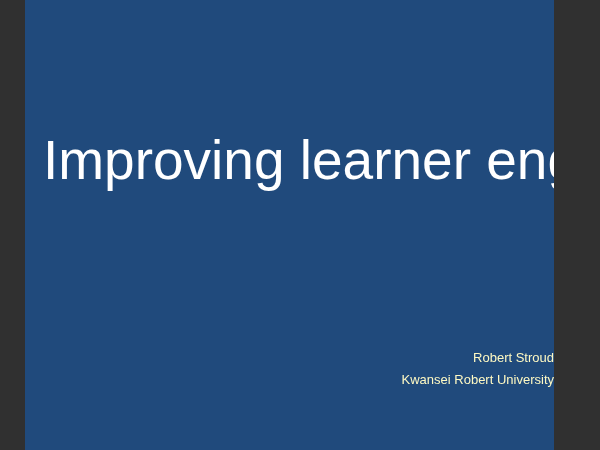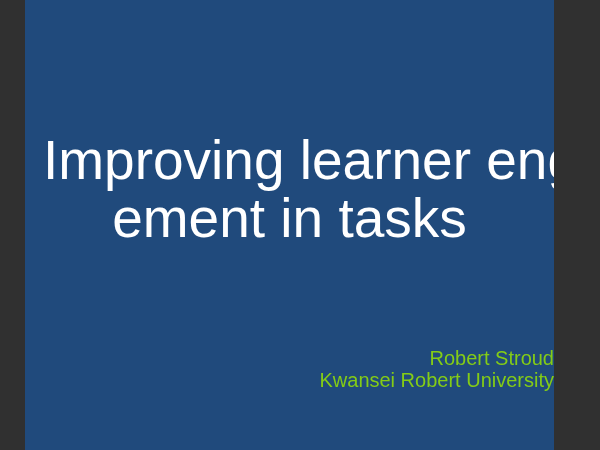--- a/index.html
+++ b/index.html
@@ -61,22 +61,22 @@
     text-align: center;
     margin-left: 0;
   }
 
   
   #author-block {
     position: absolute;
     right: 0px;
     top: 347px;
     text-align: right;
-    color: #84cc16;
-    font-size: 20px;
+    color: #fef9c3;
+    font-size: 13px;
     line-height: 22px;
     font-weight: normal;
     white-space: nowrap;
   }
   #author-name,
   #author-affiliation {
     display: block;
     white-space: nowrap;
   }
 
@@ -93,21 +93,20 @@
 </style>
 </head>
 <body>
 
 <div id="slide-viewport">
 
   <div id="slide-canvas">
 
     <div id="title-block">
       <span id="title-line-1">Improving learner engag</span>
-      <span id="title-line-2">ement in tasks</span>
     </div>
 
     <div id="author-block">
       <span id="author-name">Robert Stroud</span>
       <span id="author-affiliation">Kwansei Robert University</span>
     </div>
 
   </div>
 
   <div class="letterbox" id="letterbox-left"></div>

